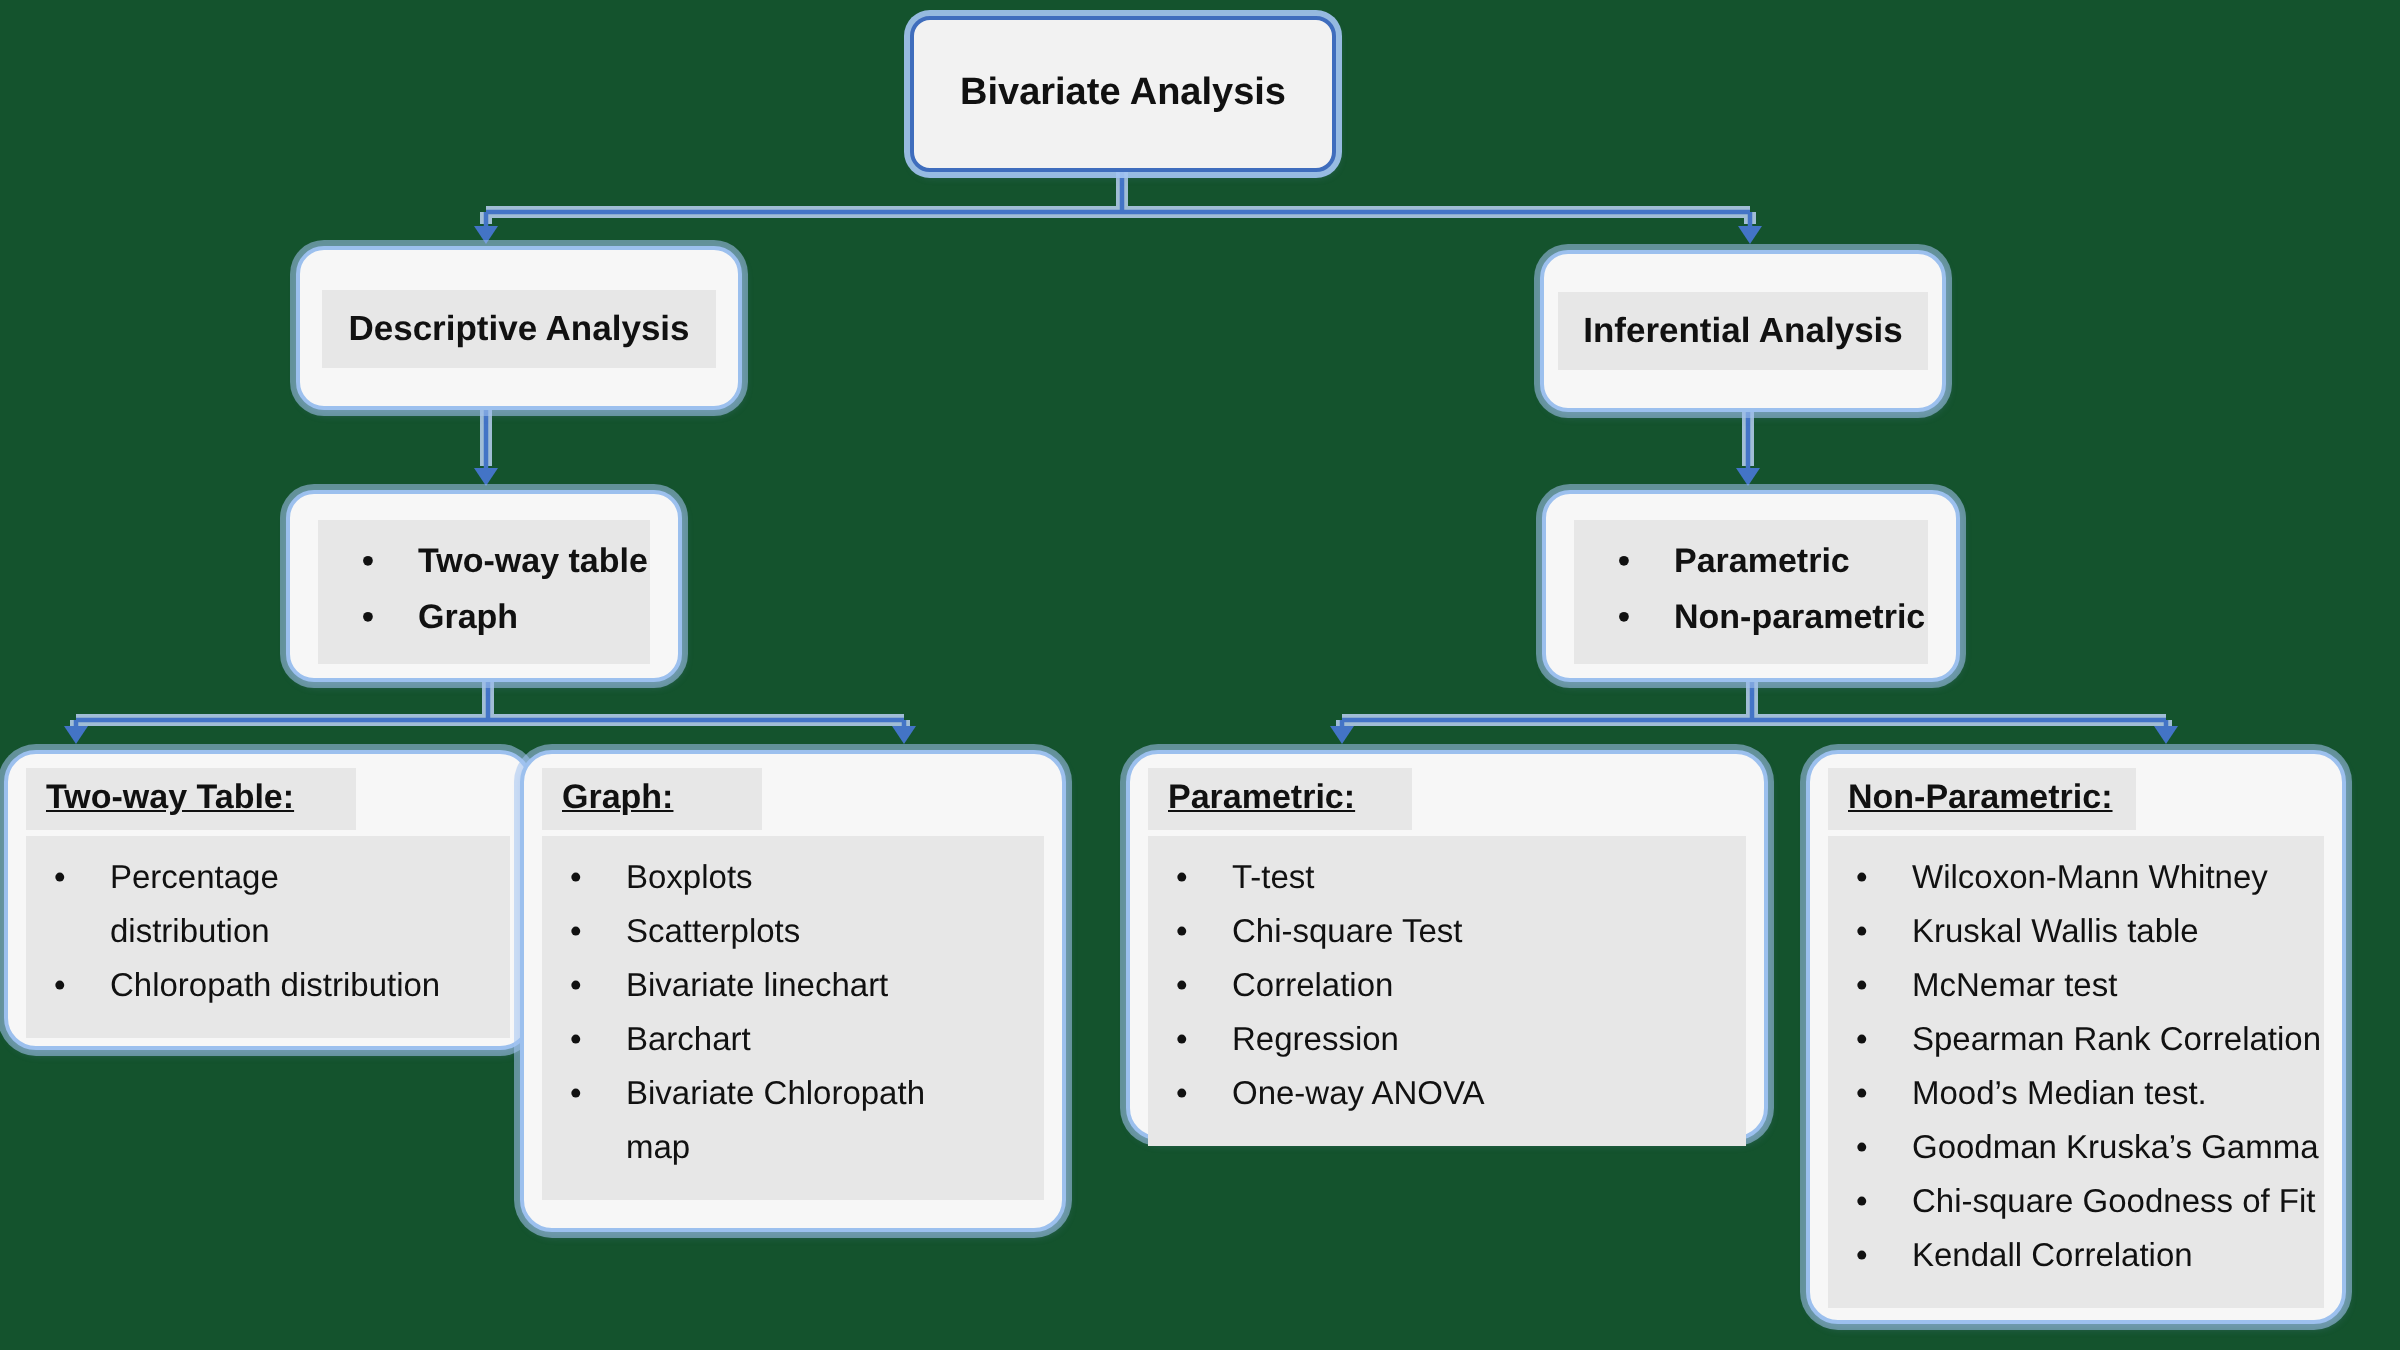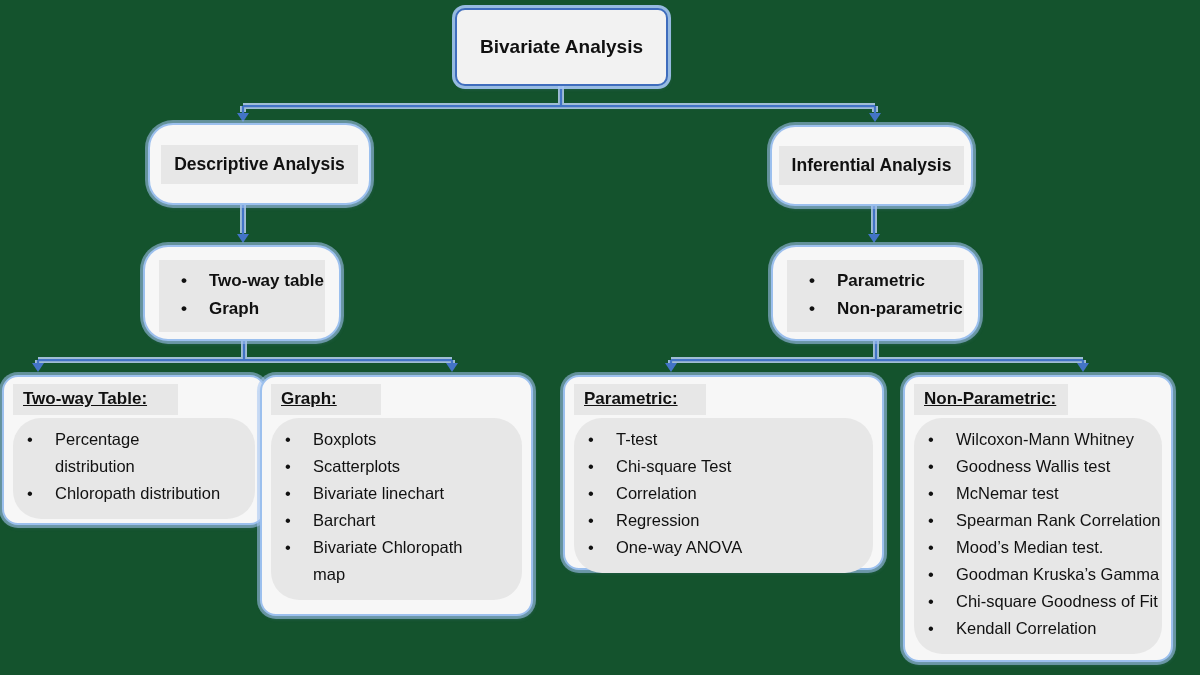--- a/index.html
+++ b/index.html
@@ -2,21 +2,21 @@
 <html><head>
 <meta charset="utf-8">
 <style>
   html,body{margin:0;padding:0;background:#ffffff;}
   #stage{
     position:relative;width:1200px;height:675px;background:#14532d;overflow:hidden;
     font-family:"Liberation Sans",sans-serif;color:#111;
   }
   #connectors{position:absolute;left:0;top:0;z-index:0;}
   .node{
-    position:absolute;z-index:1;background:#f7f7f7;border:2px solid #9cc0ee;border-radius:25px;
+    position:absolute;z-index:1;background:#f7f7f7;border:2px solid #9cc0ee;border-radius:14px;
     box-shadow:0 0 0 3px rgba(164,197,243,0.55),1px 2px 4px rgba(110,145,200,0.35);
     box-sizing:border-box;
   }
   .node.title-node{
     border:2px solid #3f6dbd;border-radius:10px;background:#f2f2f2;
     box-shadow:0 0 0 3px rgba(164,197,243,0.9),1px 2px 4px rgba(110,145,200,0.35);
     display:flex;align-items:center;justify-content:center;
   }
   .title-node .label{font-size:19px;font-weight:bold;}
   .single-node{display:flex;align-items:center;justify-content:center;}
@@ -29,21 +29,21 @@
   ul{margin:0;padding:0;list-style:none;}
   .bullet-node li{
     position:relative;padding-left:50px;font-size:17px;font-weight:bold;line-height:28px;white-space:nowrap;
   }
   .bullet-node li::before{content:"\2022";position:absolute;left:22px;}
   .leaf-node{padding:7px 9px;border-radius:16px;}
   .leaf-node .heading{
     font-size:17px;font-weight:bold;text-decoration:underline;
     background:#e7e7e7;padding:5px 8px 6px 10px;box-sizing:border-box;
   }
-  .leaf-node .band{background:#e7e7e7;margin-top:3px;padding:8px 0 12px 0;border-radius:28px;}
+  .leaf-node .band{background:#e7e7e7;margin-top:3px;padding:8px 0 12px 0;}
   .leaf-node li{
     position:relative;padding-left:42px;font-size:16.5px;font-weight:normal;line-height:27px;
   }
   .leaf-node li::before{content:"\2022";position:absolute;left:14px;}
   
   #node-title{left:455px;top:8px;width:213px;height:78px;}
   #node-descriptive{left:148px;top:123px;width:223px;height:82px;}
   #node-inferential{left:770px;top:125px;width:203px;height:81px;}
   #node-desc-types{left:143px;top:245px;width:198px;height:96px;}
   #node-infer-types{left:771px;top:245px;width:209px;height:96px;}
@@ -154,21 +154,21 @@
         <li>One-way ANOVA</li>
       </ul>
     </div>
   </div>
 
   <div class="node leaf-node" id="node-nonparam">
     <div class="heading">Non-Parametric:</div>
     <div class="band">
       <ul>
         <li>Wilcoxon-Mann Whitney</li>
-        <li>Goodness Wallis test</li>
+        <li>Kruskal Wallis table</li>
         <li>McNemar test</li>
         <li>Spearman Rank Correlation</li>
         <li>Mood’s Median test.</li>
         <li>Goodman Kruska’s Gamma</li>
         <li>Chi-square Goodness of Fit</li>
         <li>Kendall Correlation</li>
       </ul>
     </div>
   </div>
 

